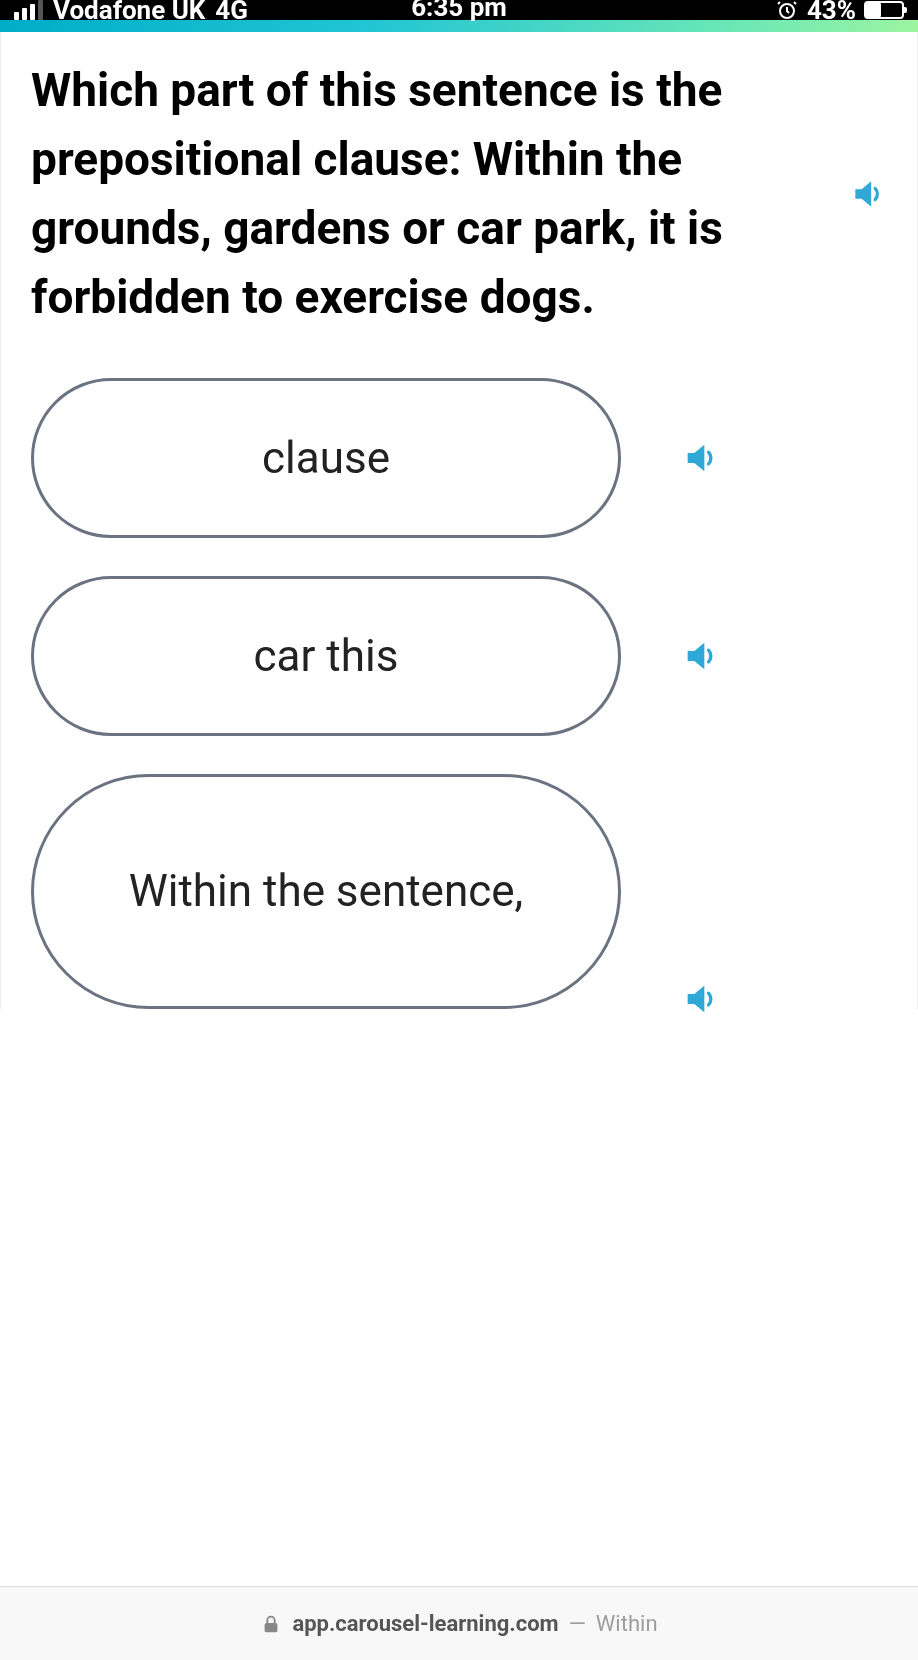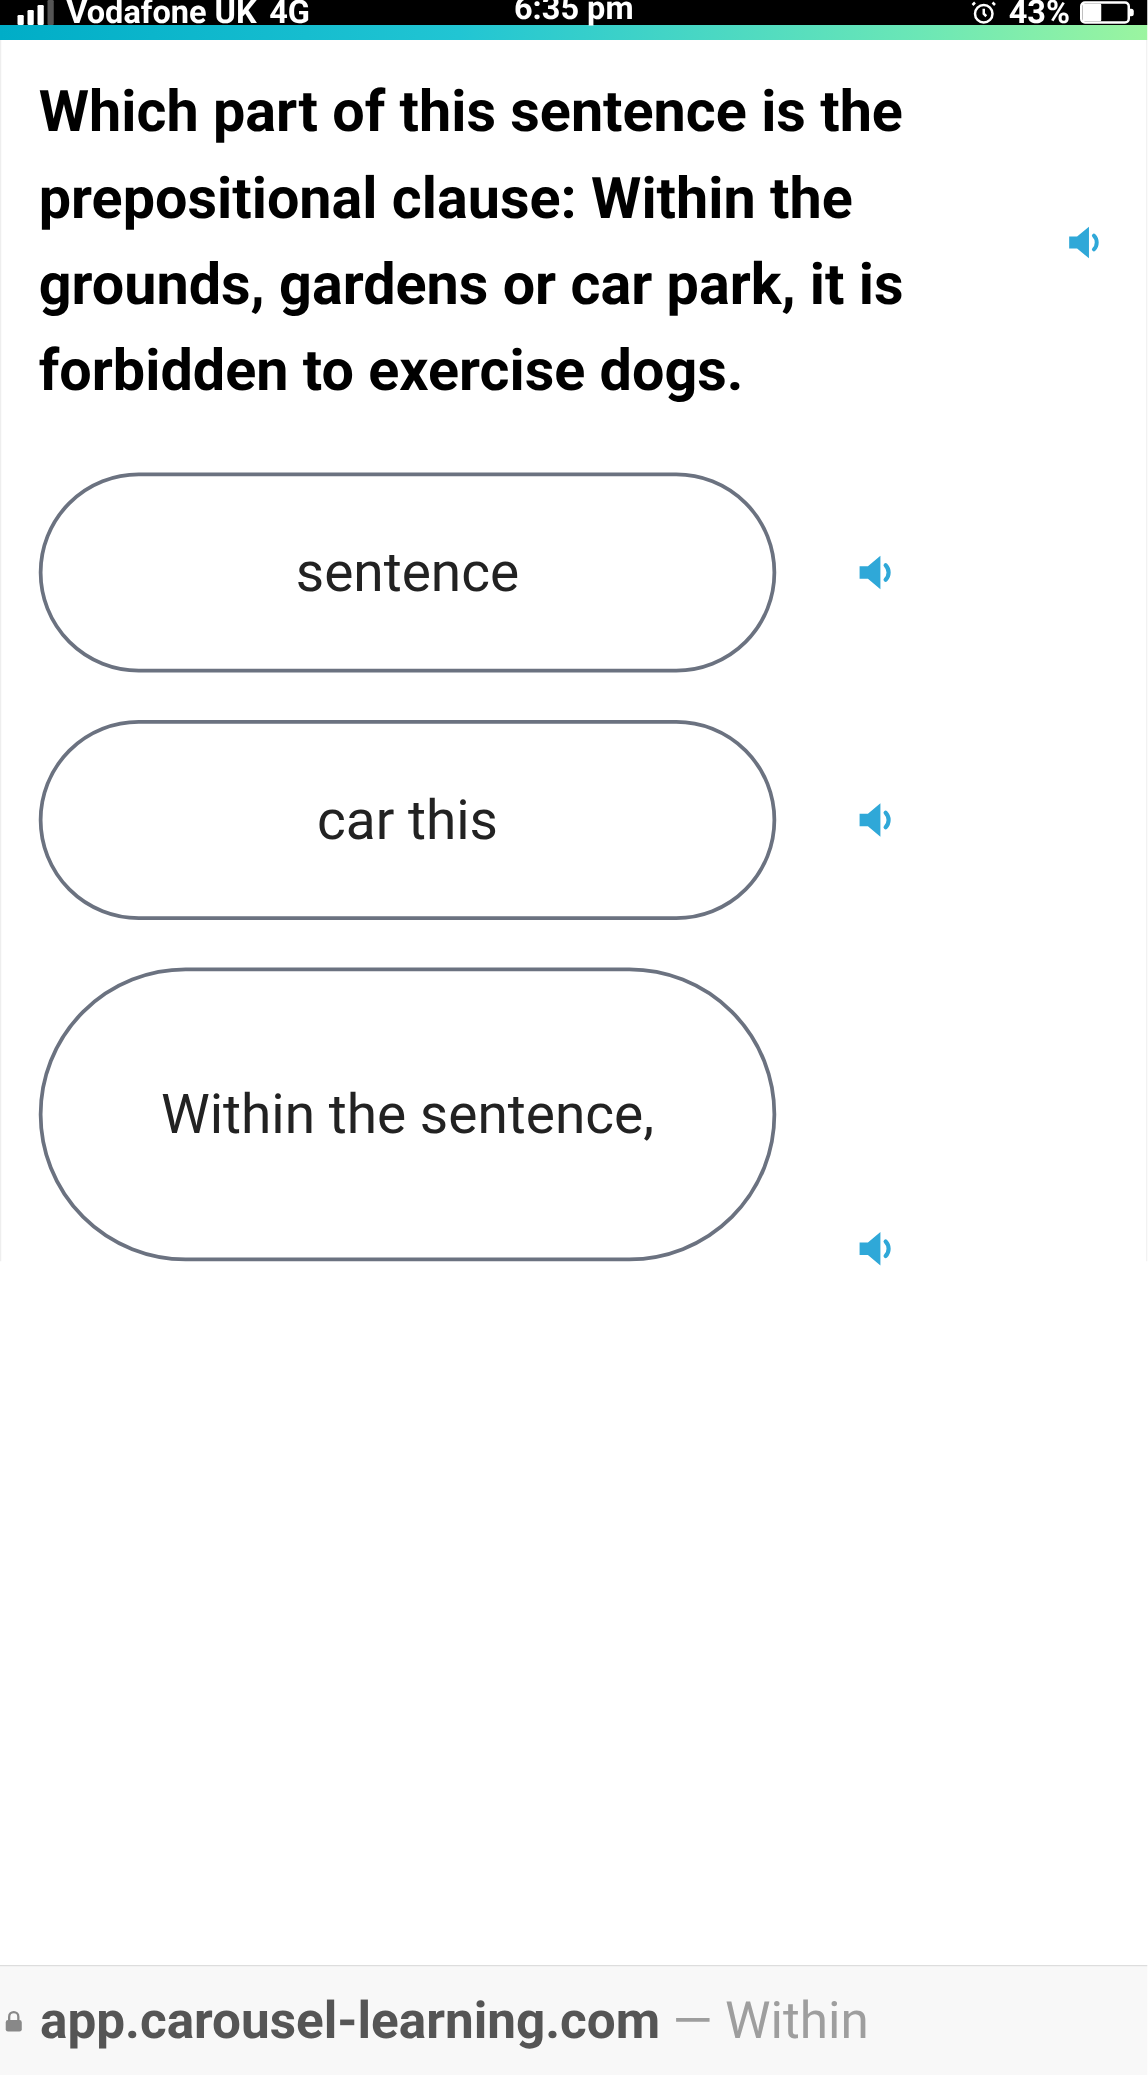--- a/index.html
+++ b/index.html
@@ -173,28 +173,28 @@
       display:block;
       width:40px;
       height:40px;
     }
     
     .url-bar{
       position:absolute;
       left:0;
       right:0;
       bottom:0;
-      height:88px;
+      height:74px;
       border-top:1px solid #ddd;
       background:#f8f8f8;
       display:flex;
       align-items:center;
-      justify-content:flex-start;
+      justify-content:center;
       gap:10px;
-      font-size:41px;
+      font-size:22px;
       color:#3d3d3d;
     }
     .url-bar .lock svg{display:block;width:22px;height:22px;}
     .url-bar .domain{font-weight:700;color:#555;}
     .url-bar .dash{color:#9e9e9e;}
     .url-bar .mode{color:#9e9e9e;}
   </style>
 </head>
 <body>
 
@@ -237,21 +237,21 @@
         <path d="M16.5 8.5a5 5 0 010 7" stroke="#2fa8d8" stroke-width="2" fill="none" stroke-linecap="round"></path>
       </svg>
     </div>
   </div>
 
   <div class="options">
 
 
     <div class="option-row">
       <div class="option-button">
-        <span>sentence</span>
+        <span>clause</span>
       </div>
       <div class="option-speaker">
         <svg viewBox="0 0 24 24" fill="#2fa8d8">
           <path d="M4 9v6h4l6 5V4L8 9H4z"></path>
           <path d="M16.5 8.5a5 5 0 010 7" stroke="#2fa8d8" stroke-width="2" fill="none" stroke-linecap="round"></path>
         </svg>
       </div>
     </div>
 
     <div class="option-row">

